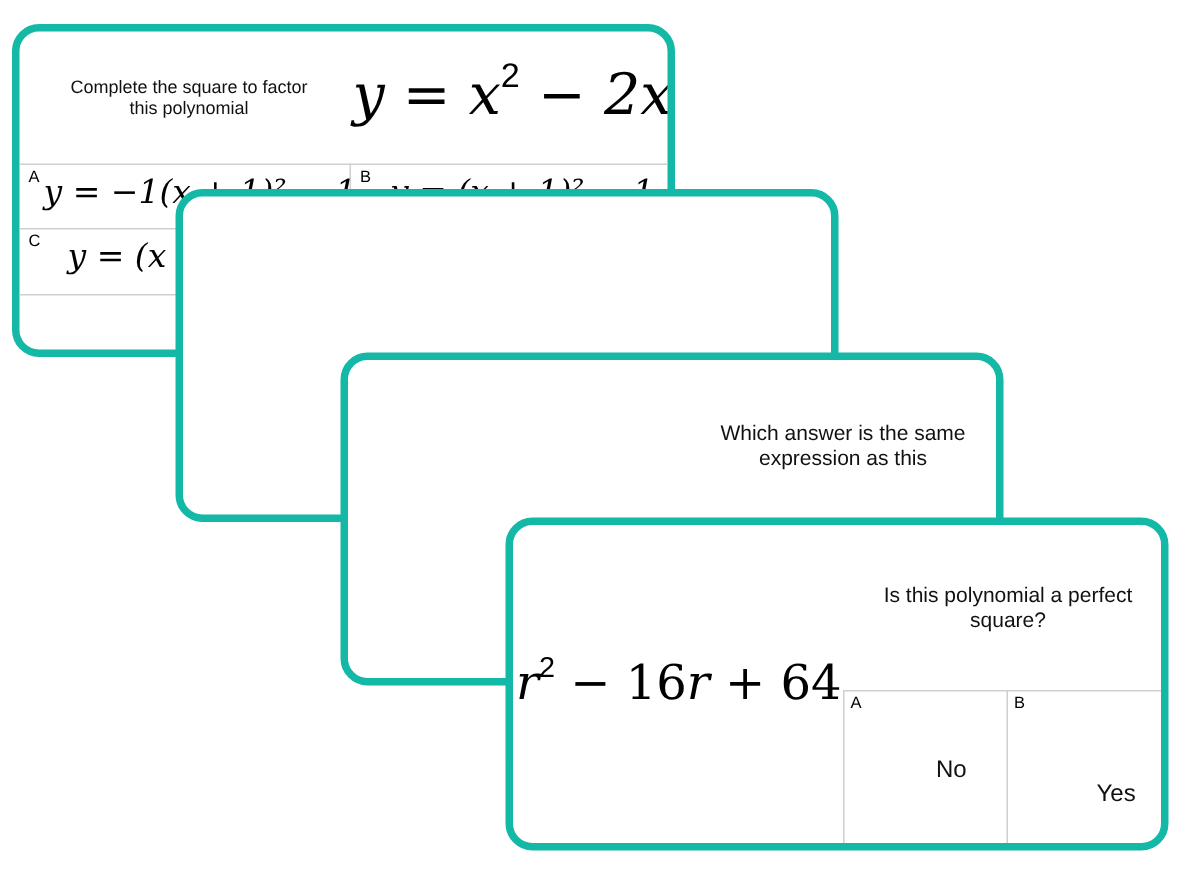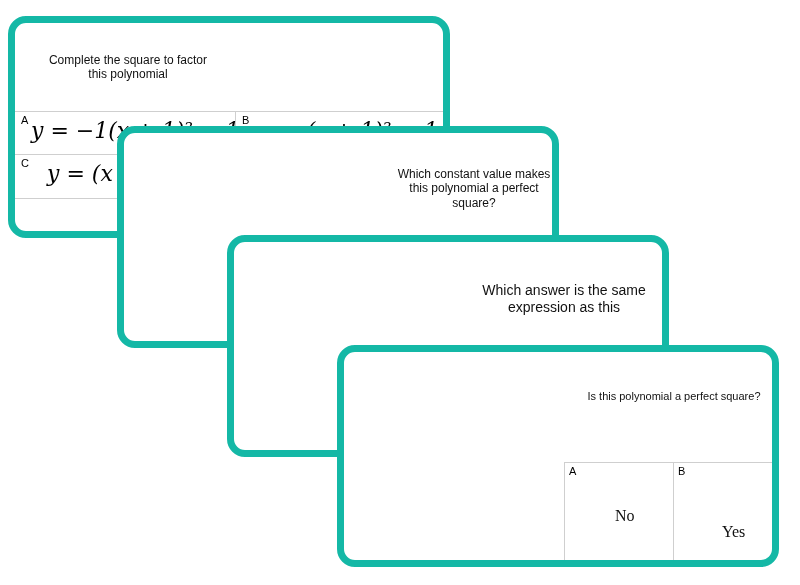--- a/index.html
+++ b/index.html
@@ -1,62 +1,67 @@
 <!DOCTYPE html>
 <html><head>
   <meta charset="utf-8">
   <style>
     html, body { margin: 0; padding: 0; background: #ffffff; }
     body { width: 800px; height: 585px; position: relative; overflow: hidden; font-family: "Liberation Sans", sans-serif; }
     .card {
       position: absolute; width: 440px; height: 220px; background: #ffffff;
-      border: 7px solid #14b8a6; border-radius: 18px; box-sizing: border-box; overflow: hidden;
+      border: 5px solid #14b8a6; border-radius: 18px; box-sizing: border-box; overflow: hidden;
     }
     .math { font-family: "DejaVu Serif", "Liberation Serif", serif; font-style: italic; color: #000; white-space: nowrap; position: absolute; }
     .math .up { font-style: normal; }
     .math sup { font-size: 60%; font-style: normal; font-family: "Liberation Sans", sans-serif; position: relative; top: -0.2em; }
     .prompt { position: absolute; text-align: center; color: #111; font-family: "Liberation Sans", sans-serif; line-height: 1.2; }
     .cell-label { position: absolute; font-size: 12px; color: #000; font-family: "Liberation Sans", sans-serif; }
     .vline { position: absolute; width: 1px; background: #cfcfcf; }
     .hline { position: absolute; height: 1px; background: #cfcfcf; }
-    .answer-text { position: absolute; font-size: 16px; color: #111; font-family: Liberation Serif, serif; }
+    .answer-text { position: absolute; font-size: 16px; color: #111; font-family: Liberation Sans, sans-serif; margin-left: 11px; }
   </style>
 </head>
 <body>
 
 <div class="card" style="left:8px; top:16px; width:442px; height:222px;">
   <div class="prompt" style="left:28px; top:30px; width:170px; font-size:12px;">Complete the square to factor this polynomial</div>
+  <div class="math" style="left:222px; top:20px; font-size:38px;">
+    <span>y</span><span class="up"> = </span><span>x</span><sup>2</sup><span> − 2x</span>
+  </div>
   <div class="hline" style="left:0; top:88px; width:442px;"></div>
   <div class="hline" style="left:0; top:131px; width:442px;"></div>
   <div class="hline" style="left:0; top:175px; width:442px;"></div>
   <div class="vline" style="left:220px; top:88px; height:43px;"></div>
   <div style="position:absolute; left:0; top:89px; width:220px; height:42px;">
     <span class="cell-label" style="left:6px; top:2px; font-size:11px;">A</span>
     <span class="math" style="left:16px; top:6px; font-size:22px;">y = −1(x + 1)² − 1</span>
   </div>
   <div style="position:absolute; left:221px; top:89px; width:220px; height:42px;">
     <span class="cell-label" style="left:6px; top:2px; font-size:11px;">B</span>
     <span class="math" style="left:26px; top:6px; font-size:22px;">y = (x + 1)² − 1</span>
   </div>
   <div style="position:absolute; left:0; top:132px; width:220px; height:43px;">
     <span class="cell-label" style="left:6px; top:2px; font-size:11px;">C</span>
     <span class="math" style="left:32px; top:6px; font-size:22px;">y = (x − 1)² − 1</span>
   </div>
 </div>
 
 <div class="card" style="left:117px; top:126px; width:442px; height:222px;">
-  <div class="prompt" style="left:270px; top:34px; width:160px; font-size:12px;">Which constant value makes this polynomial a perfect square?</div>
 </div>
 
 <div class="card" style="left:227px; top:235px; width:442px; height:222px;">
   <div class="prompt" style="left:240px; top:40px; width:180px; font-size:14px;text-align:center;">Which answer is the same expression as this</div>
 </div>
 
 <div class="card" style="left:337px; top:345px; width:442px; height:222px;">
-  <div class="prompt" style="left:228px; top:38px; width:204px; font-size:11px;">Is this polynomial a perfect square?</div>
+  <div class="prompt" style="left:228px; top:38px; width:204px; font-size:14px;">Is this polynomial a perfect square?</div>
+  <div class="math" style="left:2px; top:86px; font-size:32px;">
+    <span>r</span><sup>2</sup><span class="up"> − 16</span><span>r</span><span class="up"> + 64</span>
+  </div>
   <div class="hline" style="left:220px; top:110px; width:222px;"></div>
   <div class="vline" style="left:220px; top:110px; height:112px;"></div>
   <div class="vline" style="left:329px; top:110px; height:112px;"></div>
   <div style="position:absolute; left:221px; top:111px; width:108px; height:109px;">
     <span class="cell-label" style="left:4px; top:2px; font-size:11px;">A</span>
     <span class="answer-text" style="left:50px; top:44px;">No</span>
   </div>
   <div style="position:absolute; left:330px; top:111px; width:110px; height:109px;">
     <span class="cell-label" style="left:4px; top:2px; font-size:11px;">B</span>
     <span class="answer-text" style="left:48px; top:60px;">Yes</span>

